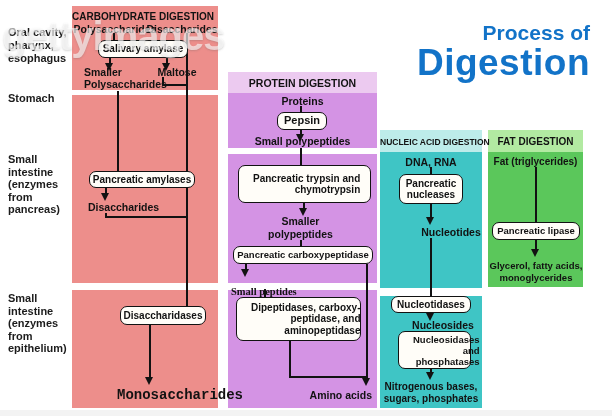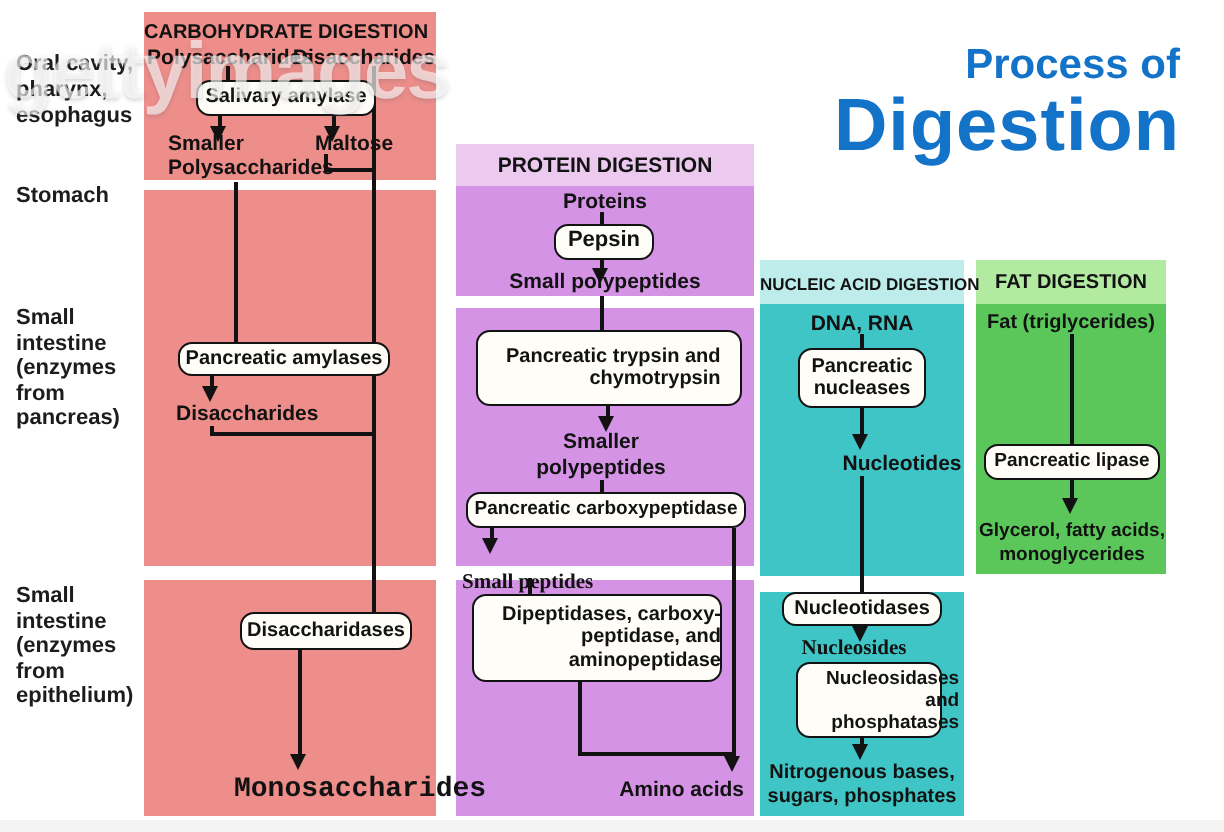--- a/index.html
+++ b/index.html
@@ -137,21 +137,21 @@
   <div class="vl" style="left:430px;top:167px;height:7px;"></div>
   <div class="box" style="left:399px;top:174px;width:64px;height:30px;">Pancreatic
 nucleases</div>
   <div class="vl" style="left:430px;top:204px;height:14px;"></div>
   <div class="ah" style="left:426px;top:217px;"></div>
   <div class="t ctr" style="left:380px;top:226px;width:102px;font-size:10.5px;padding-left:20px;">Nucleotides</div>
 
   <div class="vl" style="left:430px;top:238px;height:58px;"></div>
   <div class="box" style="left:391px;top:296px;width:80px;height:17px;">Nucleotidases</div>
   <div class="ah" style="left:426px;top:313px;"></div>
-  <div class="t ctr" style="left:376px;top:319px;width:102px;font-size:10.5px;font-family:Liberation Serif, serif;">Nucleosides</div>
+  <div class="t ctr" style="left:392px;top:319px;width:102px;font-size:10.5px;">Nucleosides</div>
   <div class="box la" style="left:398px;top:331px;width:73px;height:38px;font-size:9.5px;line-height:11px;">Nucleosidases
 and
 phosphatases</div>
   <div class="vl" style="left:430px;top:369px;height:4px;"></div>
   <div class="ah" style="left:426px;top:372px;"></div>
   <div class="t ctr" style="left:378px;top:381px;width:106px;line-height:11.5px;">Nitrogenous bases,
 sugars, phosphates</div>
 
   <div class="t ctr" style="left:488px;top:136px;width:95px;">FAT DIGESTION</div>
   <div class="t ctr" style="left:484px;top:156px;width:103px;">Fat (triglycerides)</div>

